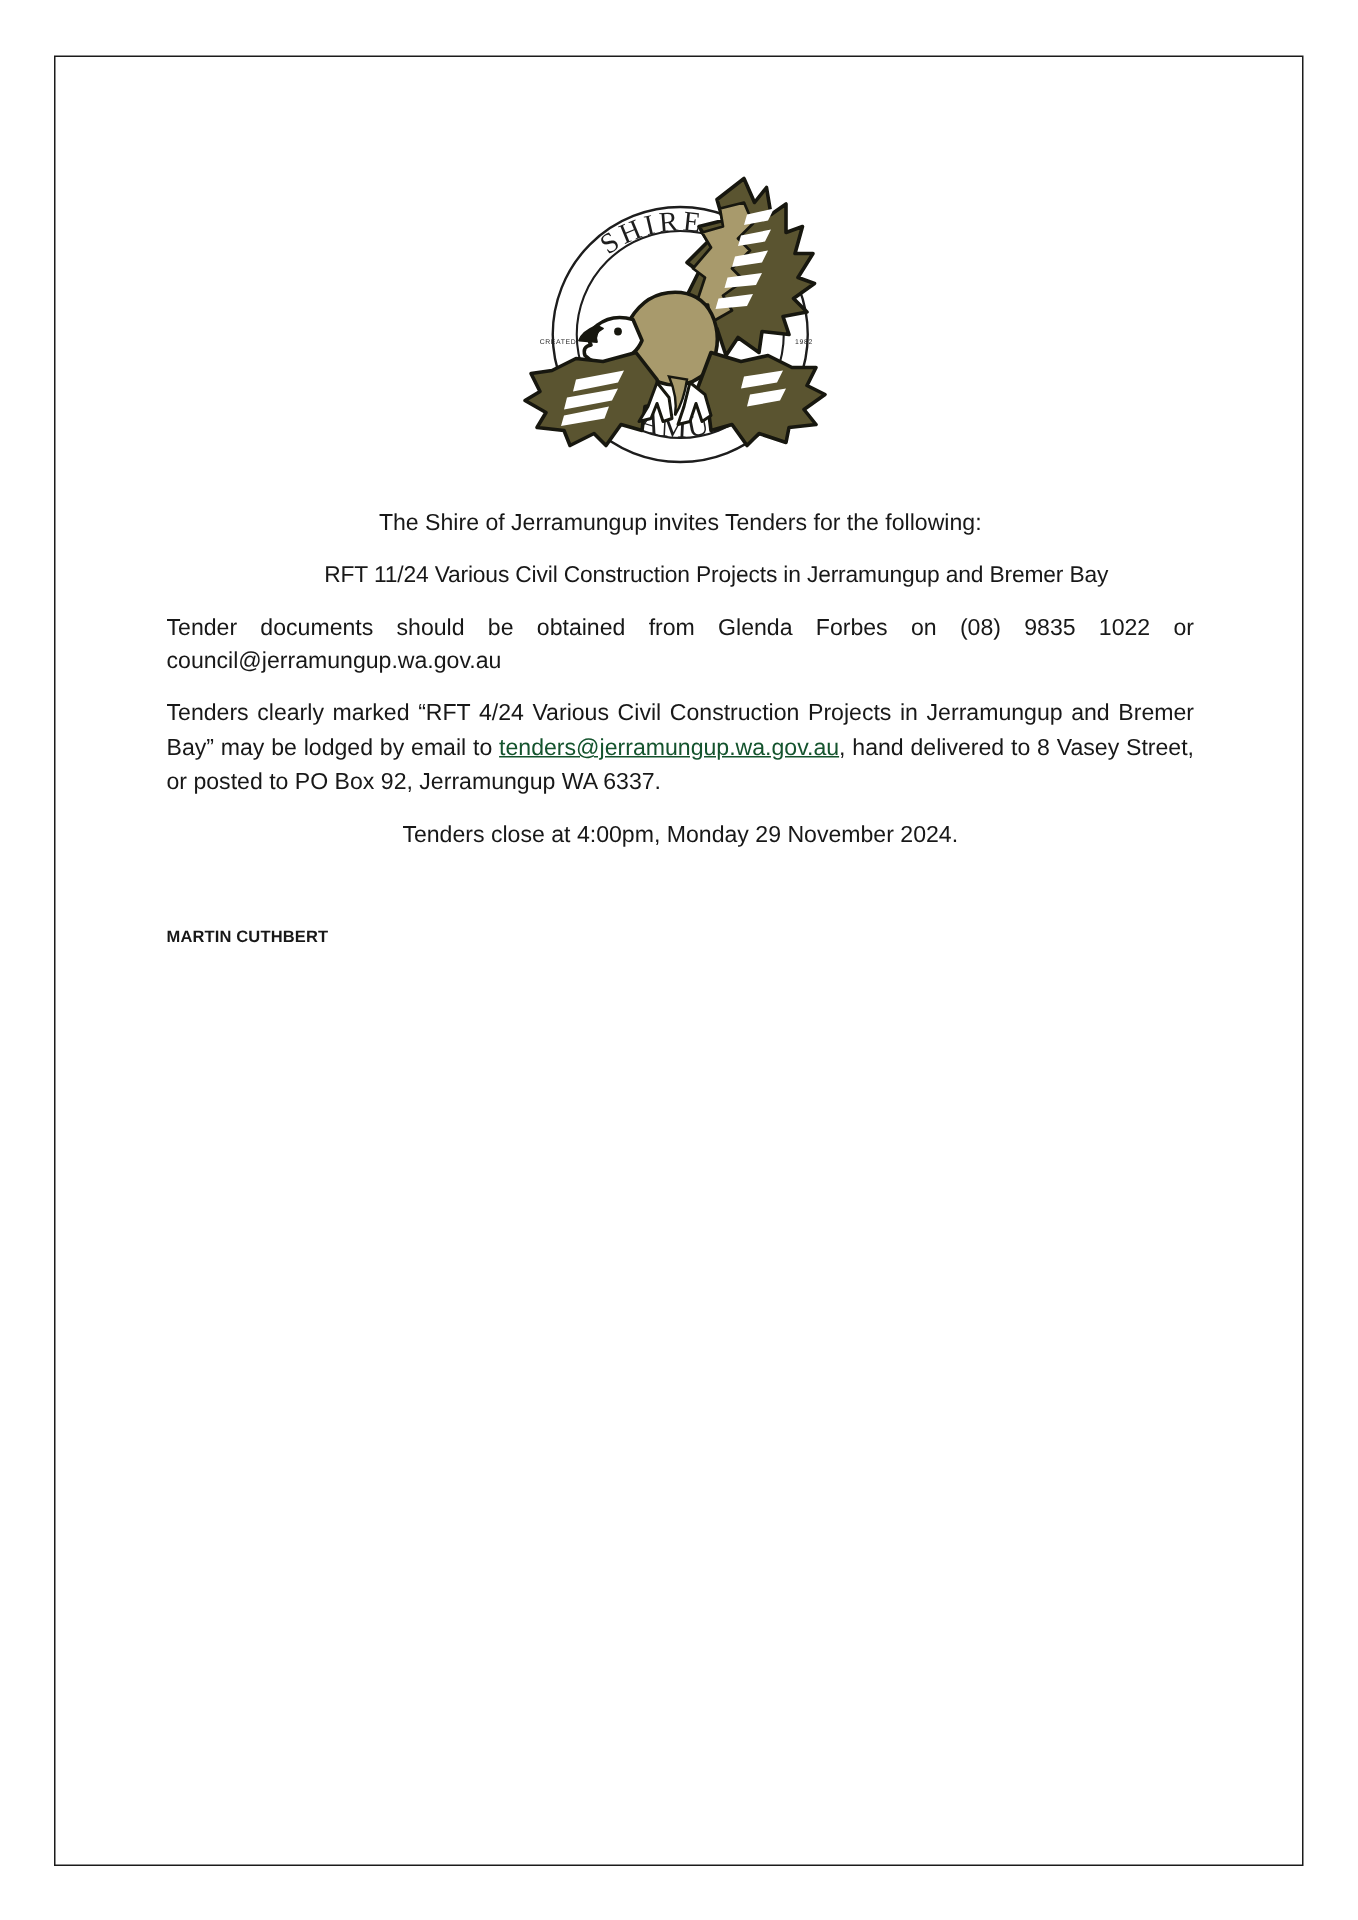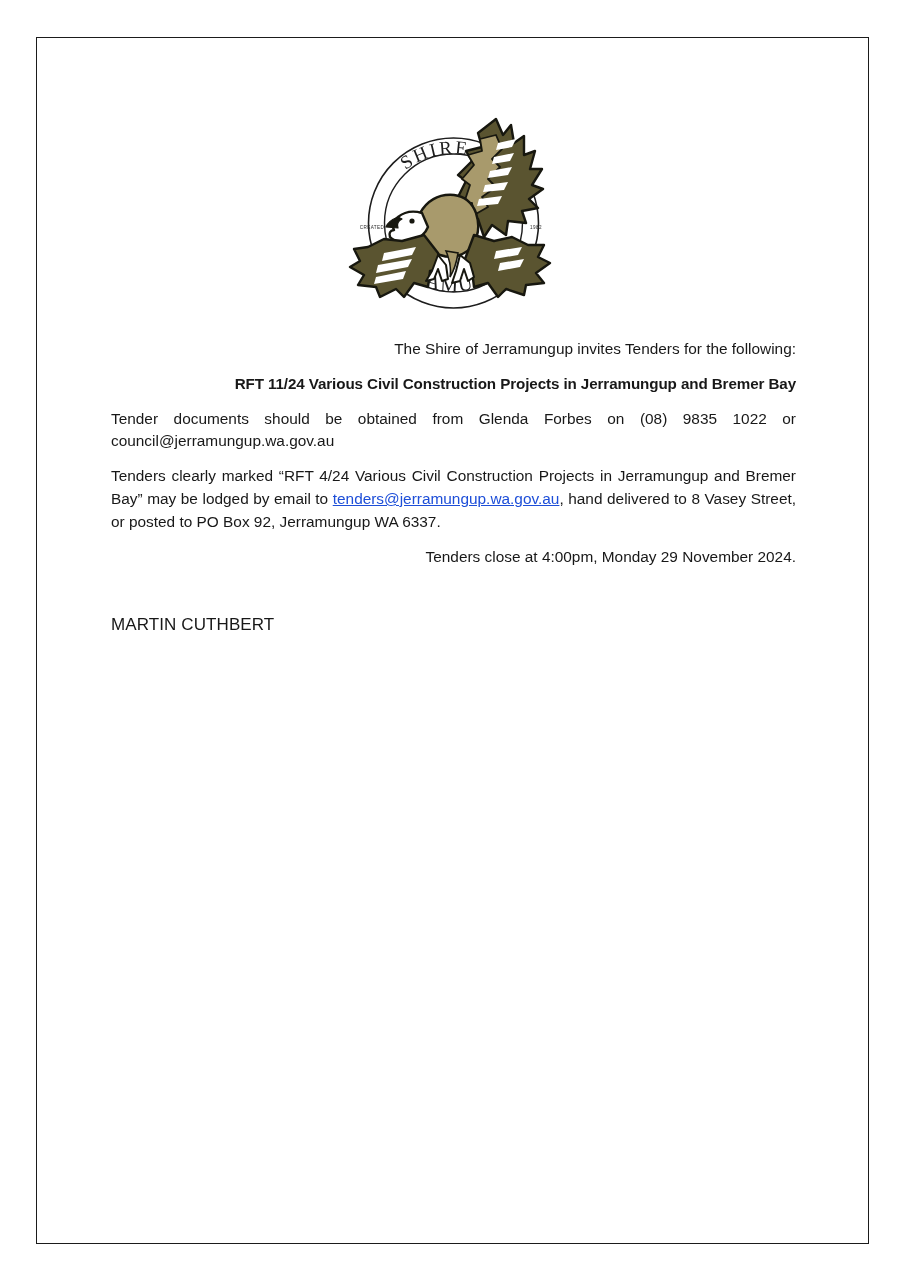--- a/index.html
+++ b/index.html
@@ -57,43 +57,43 @@
     font-size: 15.4px;
     line-height: 22.8px;
   }
 
   .para {
     margin: 0 0 12px 0;
     text-align: justify;
     text-justify: inter-word;
   }
   .para.no-justify {
-    text-align: right;
+    text-align: center;
   }
 
   .rft-heading {
     margin: 0 0 12px 0;
     padding-left: 48px;
-    font-weight: bold;
+    font-weight: normal;
     font-size: 15.2px;
     letter-spacing: -0.1px;
-    text-align: right;
+    text-align: center;
   }
 
   .email-link {
-    color: #1d4ed8;
+    color: #14532d;
   }
 
   .sign-block {
     margin-top: 46px;
   }
   .sign-line {
     margin: 0 0 18px 0;
-    font-weight: normal;
-    font-size: 17px;
+    font-weight: bold;
+    font-size: 11px;
     letter-spacing: 0.1px;
   }
 </style>
 </head>
 <body>
 
 <div class="page-sheet">
   <div class="page-inner">
 
     <div class="logo-block">

